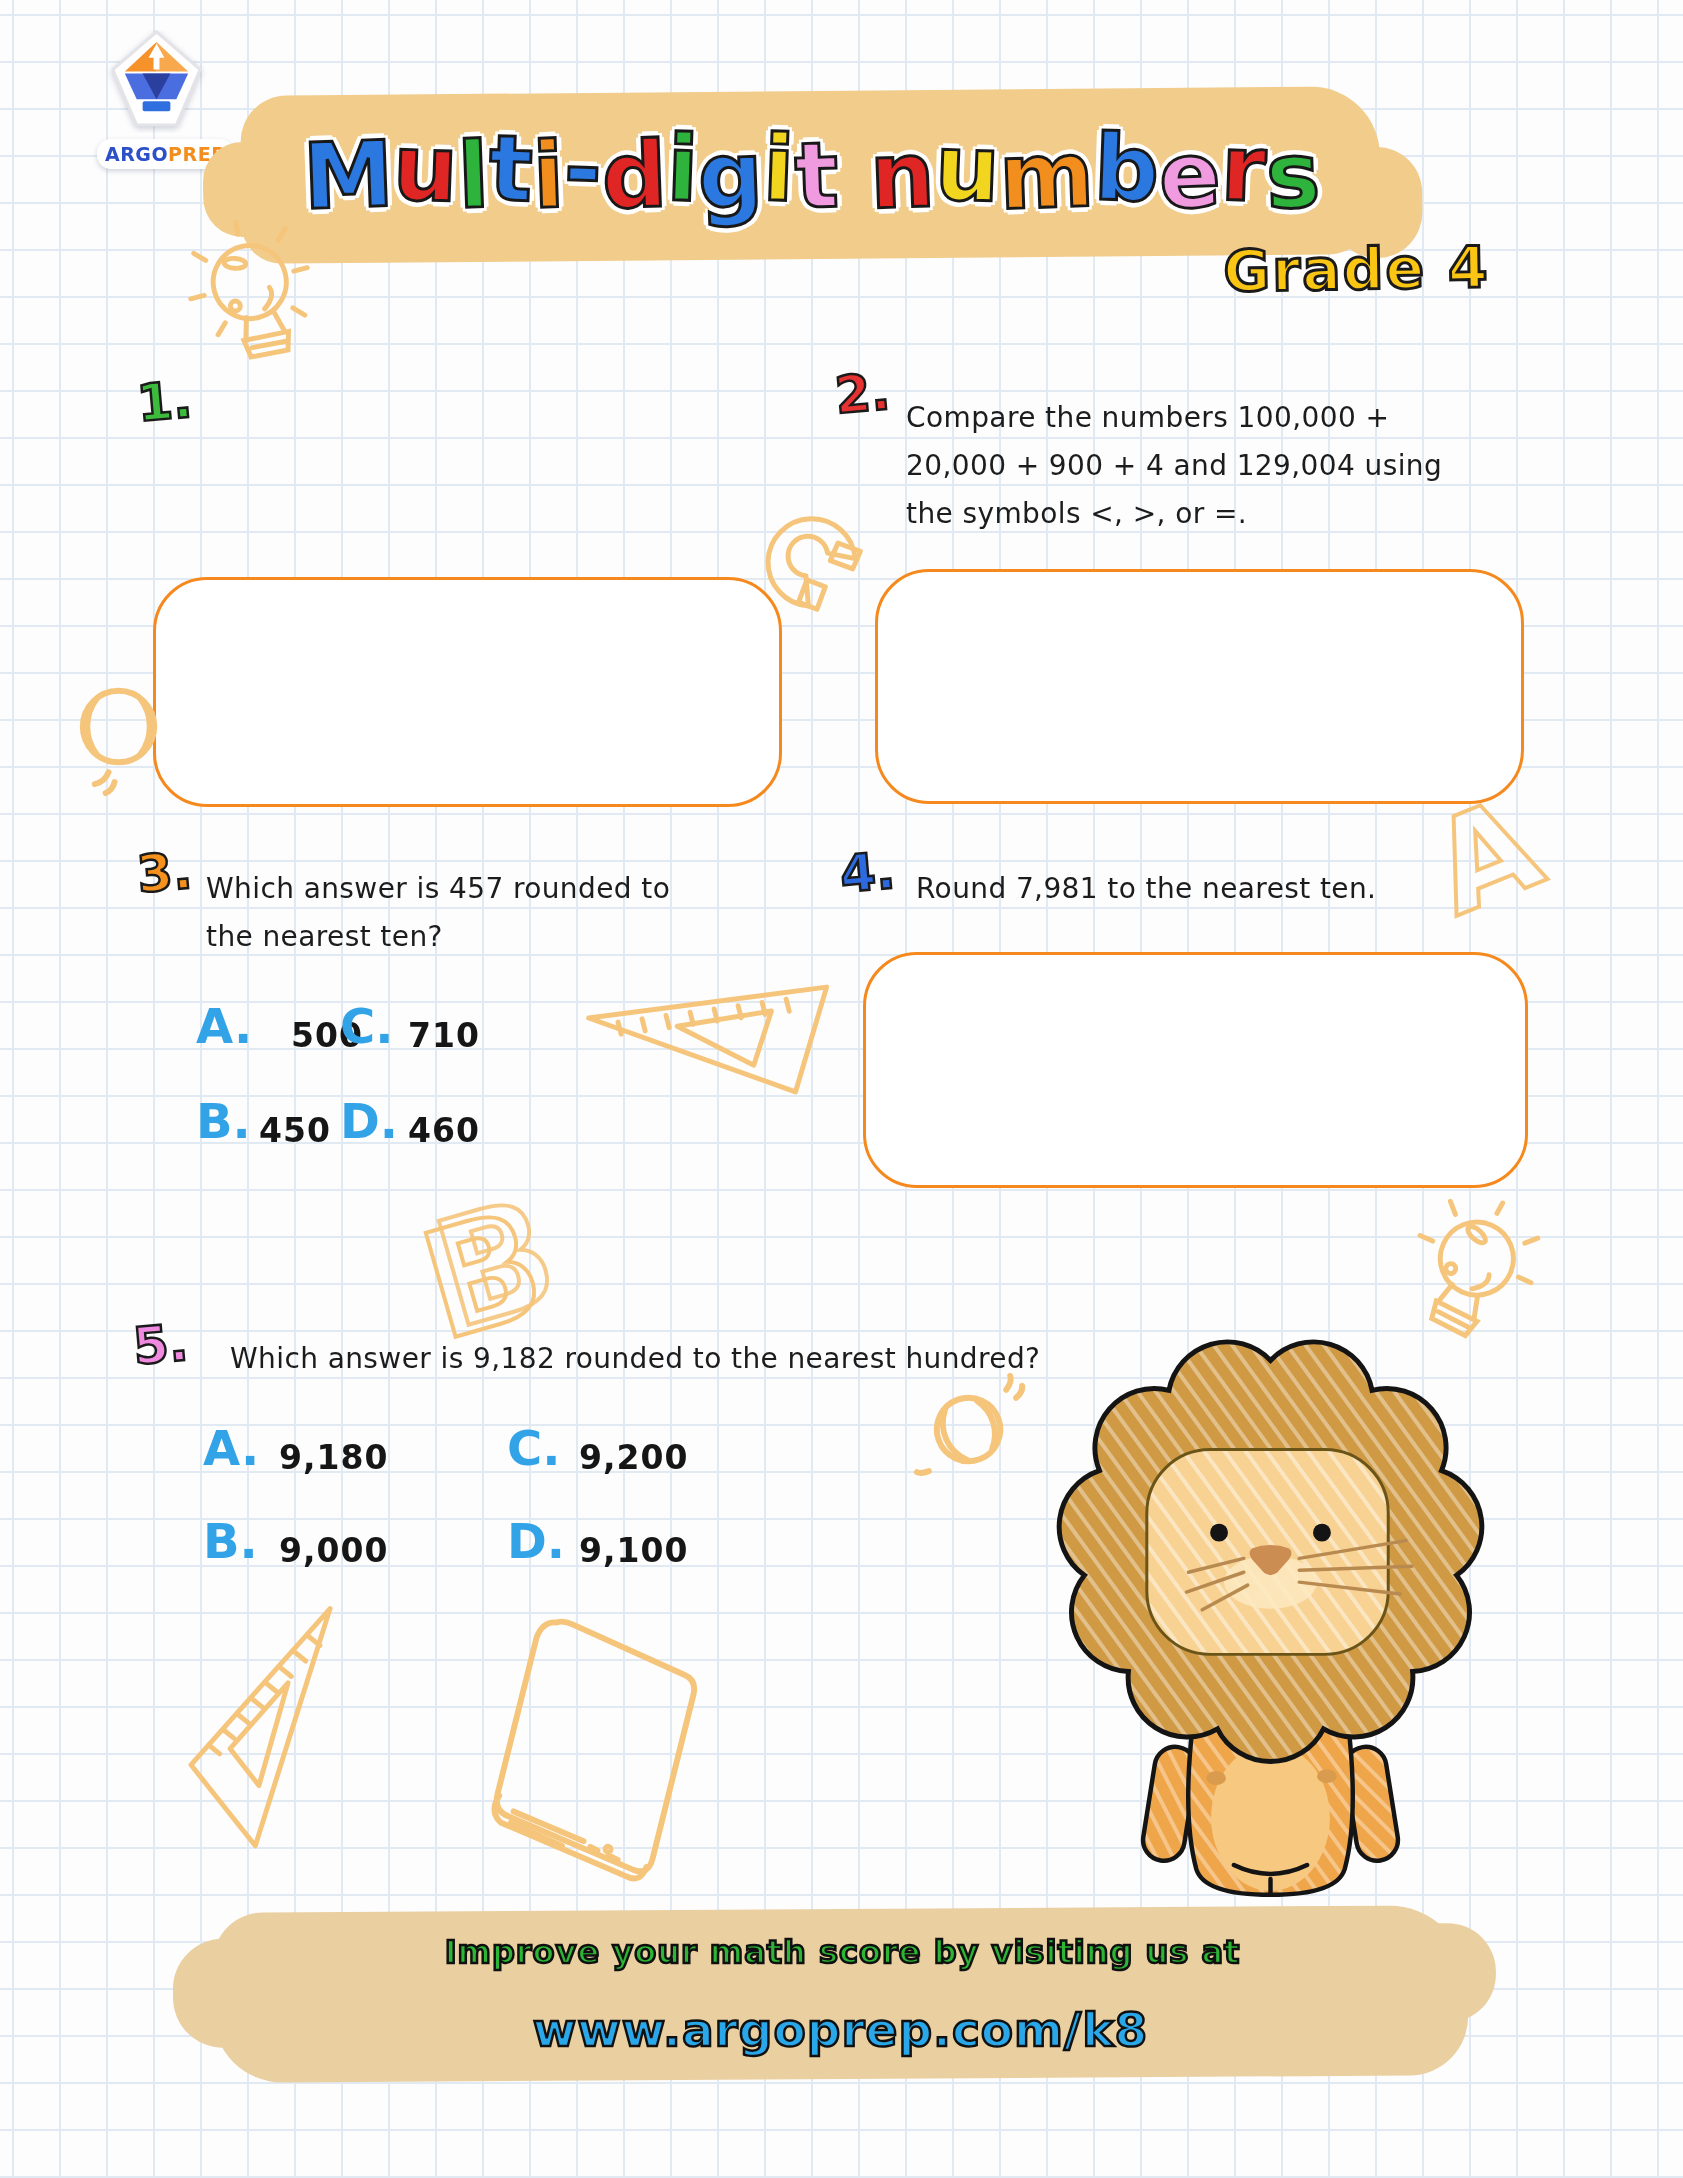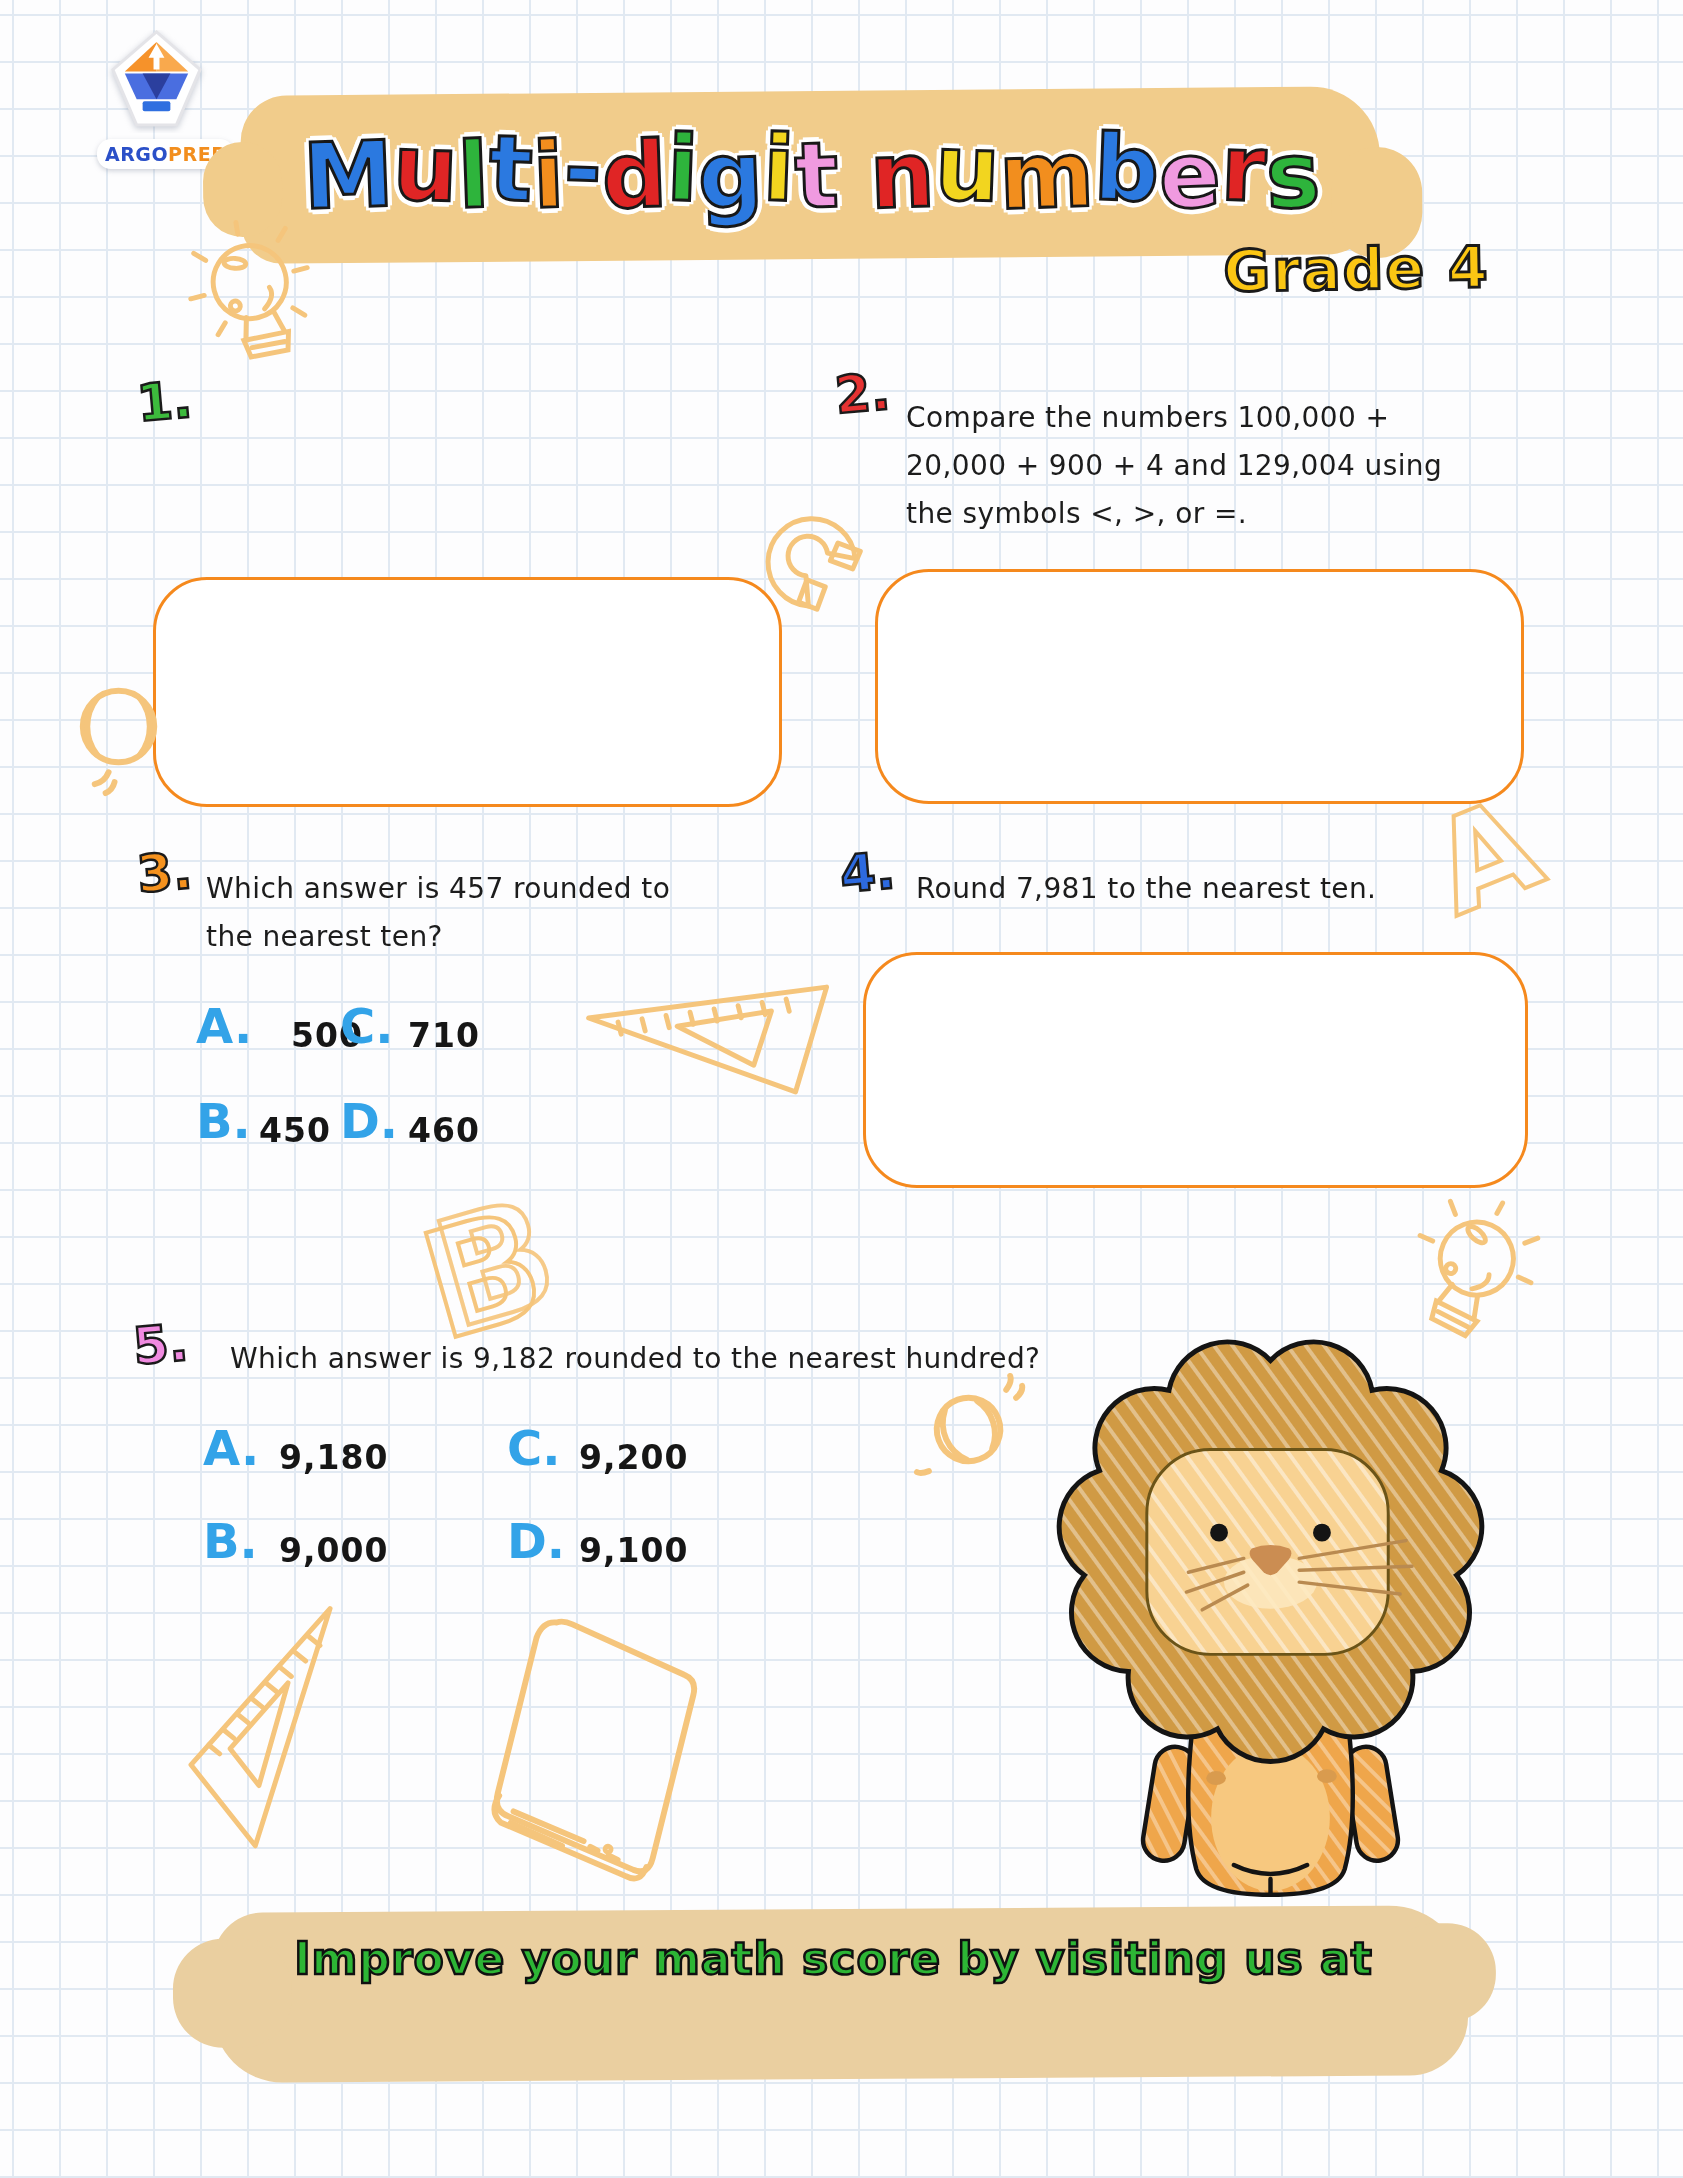--- a/index.html
+++ b/index.html
@@ -56,22 +56,22 @@
   .opt-letter{ font-size:48px; font-weight:bold; color:#33a3e8; line-height:1; }
   .opt-val{ font-size:33px; font-weight:bold; color:#161616; letter-spacing:1px; }
 
   
   .footer-band{ left:213px; top:1909px; width:1255px; height:170px;
     background:#eacfa0; border-radius:50px 79px 59px 69px; transform:rotate(-.35deg); }
   .footer-band::before{ content:""; position:absolute; left:-40px; top:26px;
     width:119px; height:109px; background:#eacfa0; border-radius:50px; }
   .footer-band::after{ content:""; position:absolute; right:-28px; top:18px;
     width:109px; height:99px; background:#eacfa0; border-radius:48px; }
-  .footer-line1{ left:206px; top:1933px; width:1255px; text-align:center;
-    font-size:44px; font-weight:bold; color:#2db535; -webkit-text-stroke:2.5px #101010;
+  .footer-line1{ left:215px; top:1933px; width:1255px; text-align:center;
+    font-size:32px; font-weight:bold; color:#2db535; -webkit-text-stroke:2.5px #101010;
     letter-spacing:1px; }
   .footer-line2{ left:213px; top:2002px; width:1255px; text-align:center;
     font-size:47px; font-weight:bold; color:#2aa7e8; -webkit-text-stroke:2.5px #101010;
     letter-spacing:1px; }
 
   .doodle{ pointer-events:none; }
   svg text.outline-letter{ font-family:"DejaVu Sans", sans-serif; font-weight:bold; }
 </style>
 </head>
 <body>
@@ -261,15 +261,16 @@
         <path d="M166,330 L212,305"></path>
         <path d="M264,278 L372,260"></path>
         <path d="M264,290 L378,286"></path>
         <path d="M264,302 L366,314"></path>
       </g>
     </g>
   </svg>
 
   <div class="abs footer-band"></div>
   <div class="abs footer-line1">Improve your math score by visiting us at</div>
+  <div class="abs footer-line2">www.argoprep.com/k8</div>
 
 </div>
 
 
 </body></html>

